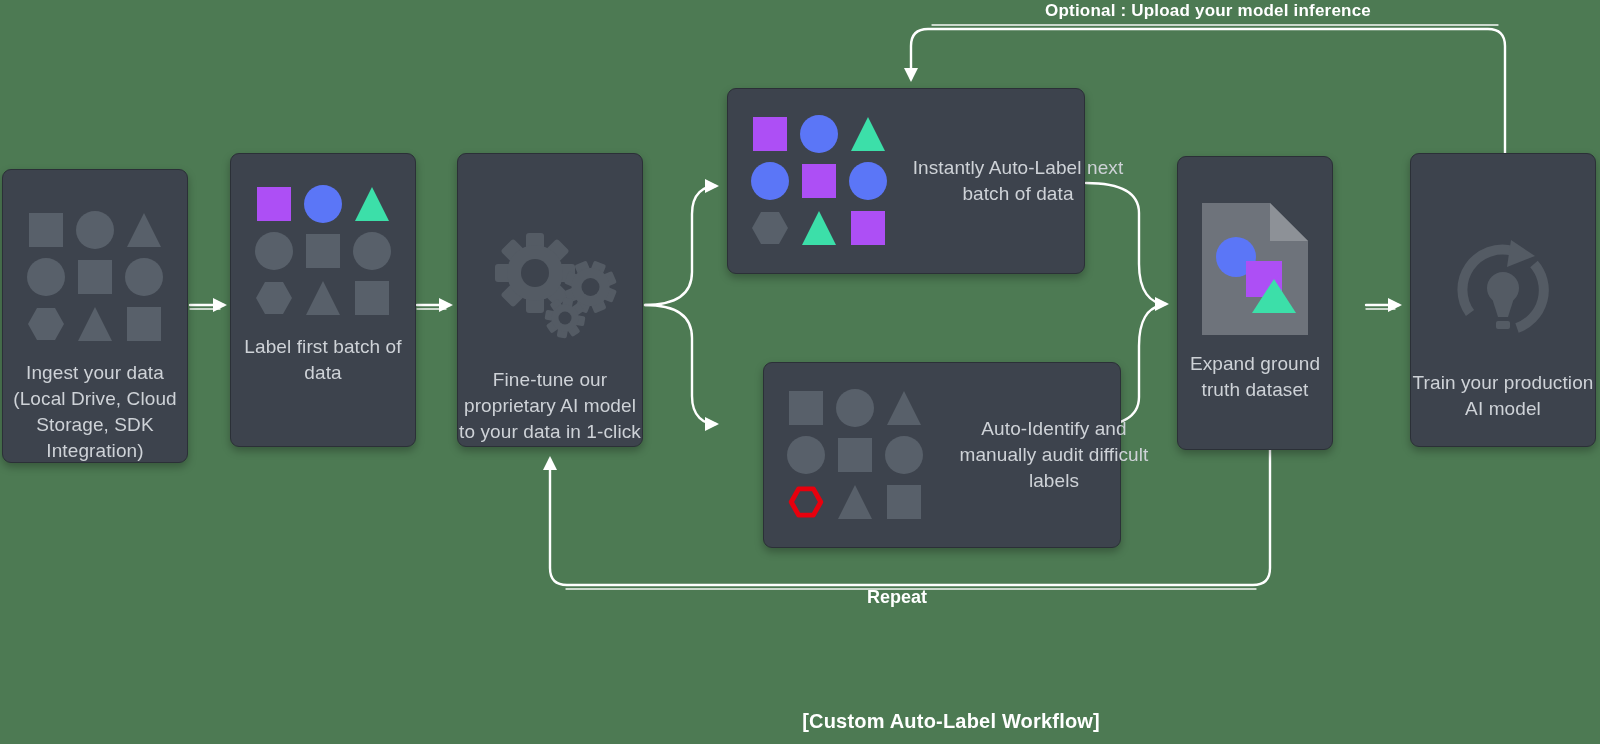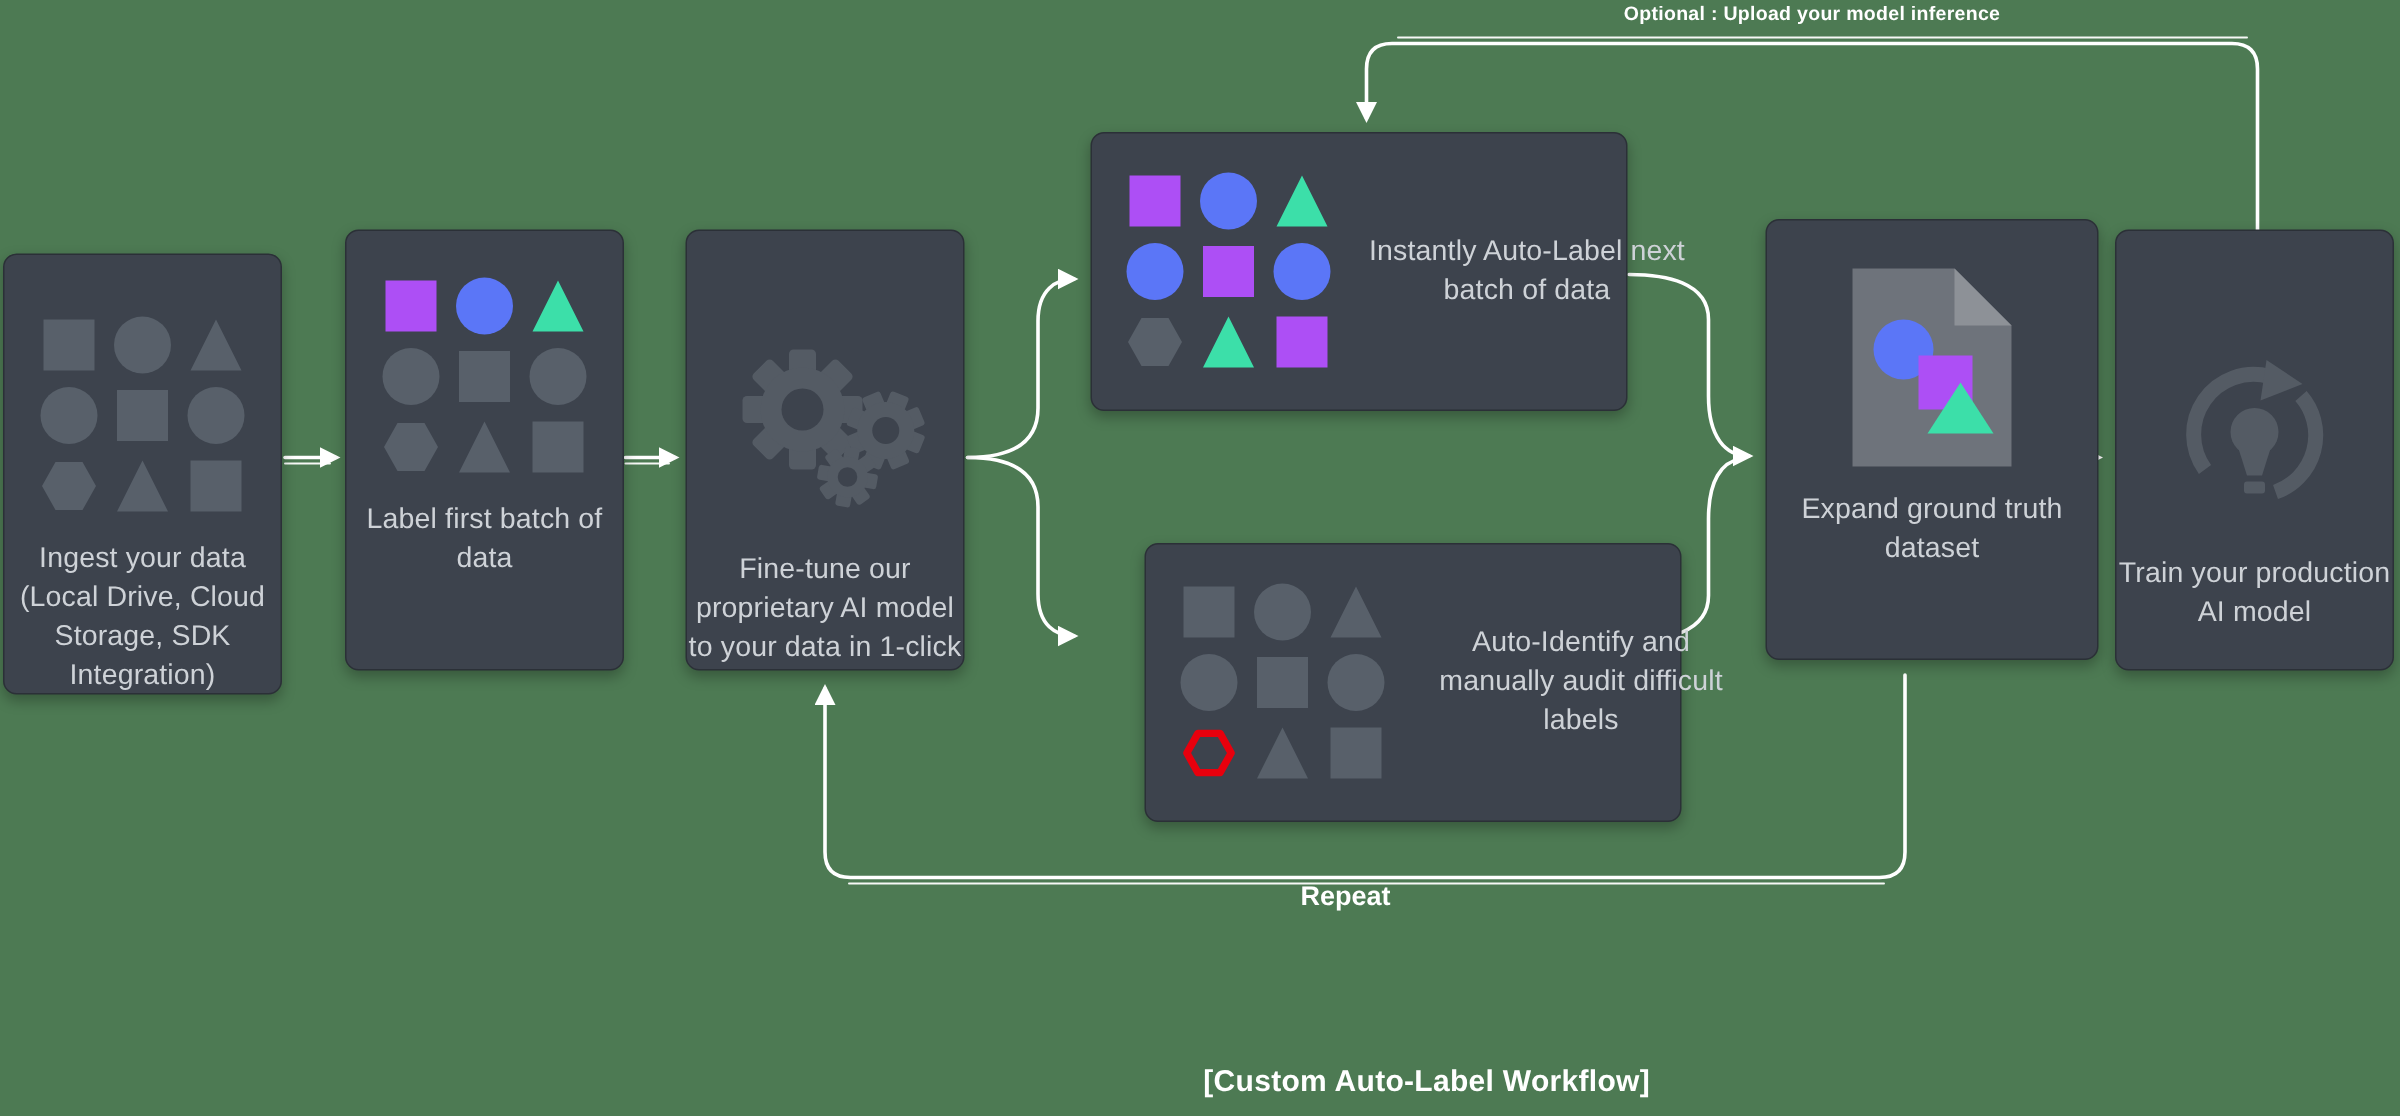--- a/index.html
+++ b/index.html
@@ -18,31 +18,31 @@
   .card-wide{width:358px;height:186px;flex-direction:row;align-items:center;
              padding:0 24px 0 22px;gap:24px;}
   .card-label{color:var(--text);font-size:19px;line-height:1.36;text-align:center;
               letter-spacing:.1px;}
   .shape-grid{display:grid;grid-template-columns:repeat(3,40px);gap:7px 9px;}
   .pos-ingest{left:2px;top:169px;padding-top:42px;justify-content:center;}
   .pos-label-first{left:230px;top:153px;padding-top:30px;}
   .pos-fine-tune{left:457px;top:153px;padding-top:77px;}
   .pos-instant{left:727px;top:88px;}
   .pos-audit{left:763px;top:330px;margin-top:32px;}
-  .pos-expand{left:1177px;top:146px;width:222px;padding-top:28px;}
+  .pos-expand{left:1177px;top:156px;width:156px;padding-top:42px;}
   .pos-train{left:1410px;top:153px;padding-top:84px;}
   .pos-ingest .card-label{margin-top:16px;}
   .pos-label-first .card-label{margin-top:16px;}
   .pos-fine-tune .card-label{margin-top:26px;}
   .pos-expand .card-label{margin-top:12px;}
   .pos-train .card-label{margin-top:20px;}
   .wide-text{flex:1;display:flex;justify-content:center;}
   .wide-text .card-label{width:212px;}
   .float-label{position:absolute;color:#ffffff;font-weight:700;text-align:center;}
-  .lbl-optional{left:1030px;top:1px;width:356px;font-size:13px;letter-spacing:.2px;}
+  .lbl-optional{left:1030px;top:1px;width:356px;font-size:17px;letter-spacing:.2px;}
   .lbl-repeat{left:847px;top:587px;width:100px;font-size:18px;}
   .lbl-caption{left:500px;top:710px;width:600px;font-size:20px;letter-spacing:.2px;text-align:right;}
 </style>
 </head>
 <body>
 
 <div class="stage">
 
   <svg class="connectors">
     <defs>

